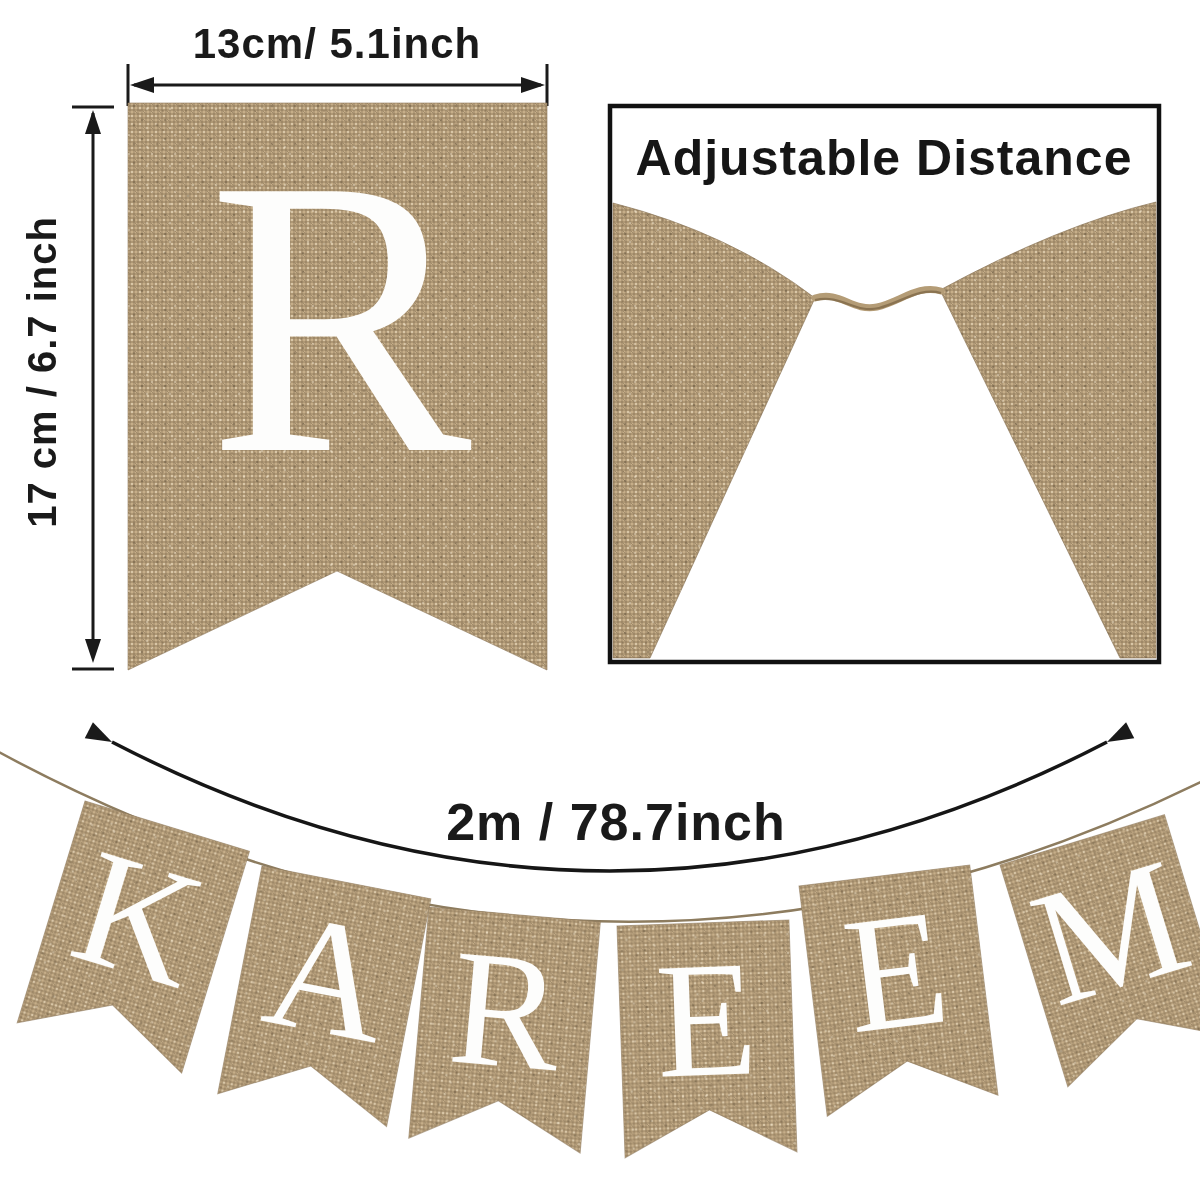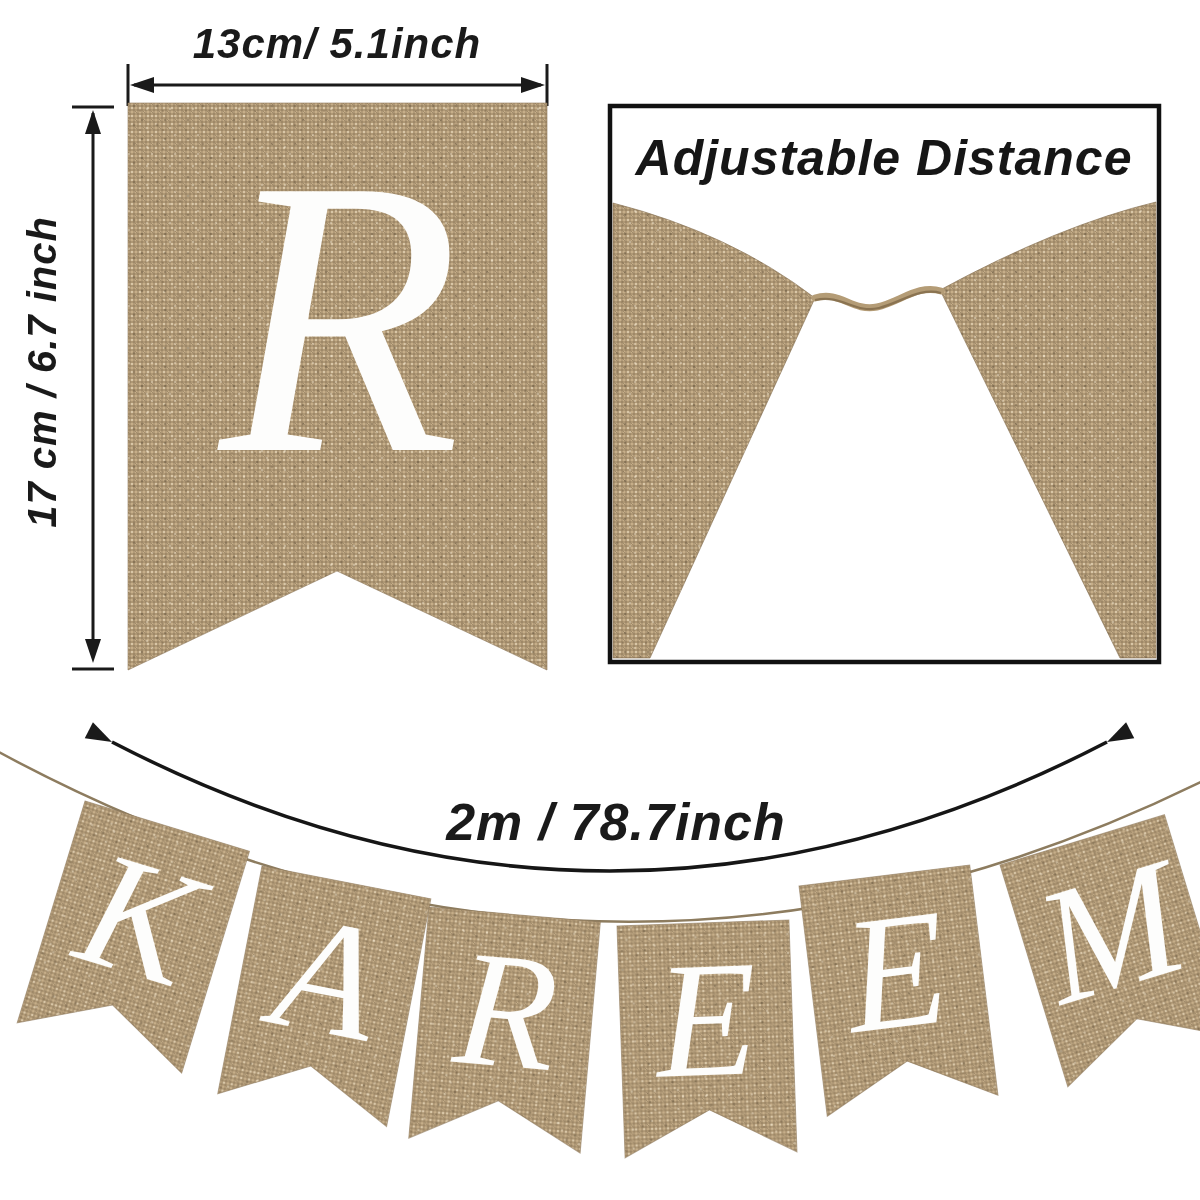--- a/index.html
+++ b/index.html
@@ -1,17 +1,17 @@
 <!DOCTYPE html>
 <html><head>
 <meta charset="utf-8">
 <style>
   html,body{margin:0;padding:0;background:#ffffff;}
   #root{position:relative;width:1200px;height:1200px;background:#ffffff;overflow:hidden;
-        font-family:"Liberation Sans",sans-serif;font-style:italic;}
+        font-family:"Liberation Sans",sans-serif;}
   svg{display:block;}
   .dim-label{font-family:"Liberation Sans",sans-serif;font-weight:700;fill:#1a1a1a;letter-spacing:1px;}
   .panel-title{font-family:"Liberation Sans",sans-serif;font-weight:700;fill:#161616;letter-spacing:1px;}
   .serif-letter{font-family:"Liberation Serif",serif;fill:#fdfdfc;}
   .annot{stroke:#1a1a1a;stroke-width:3;fill:none;}
   .annot-fill{fill:#1a1a1a;stroke:none;}
 </style>
 </head>
 <body>
 

